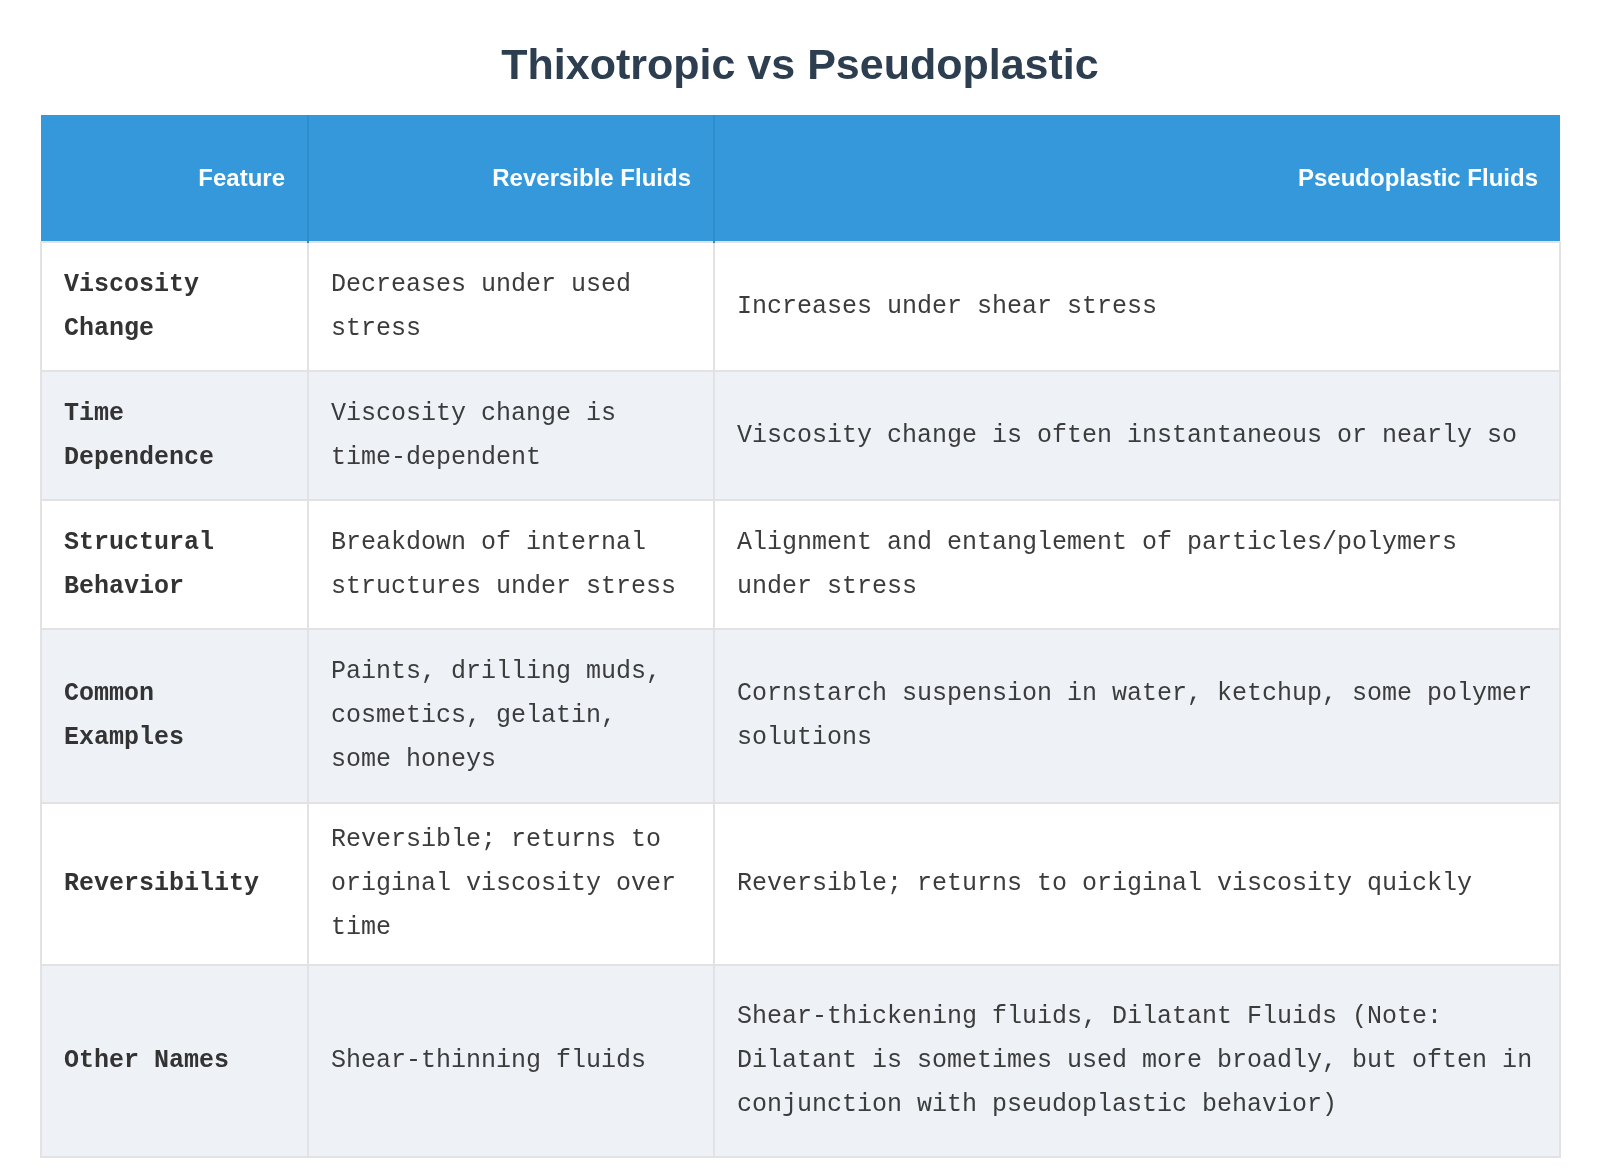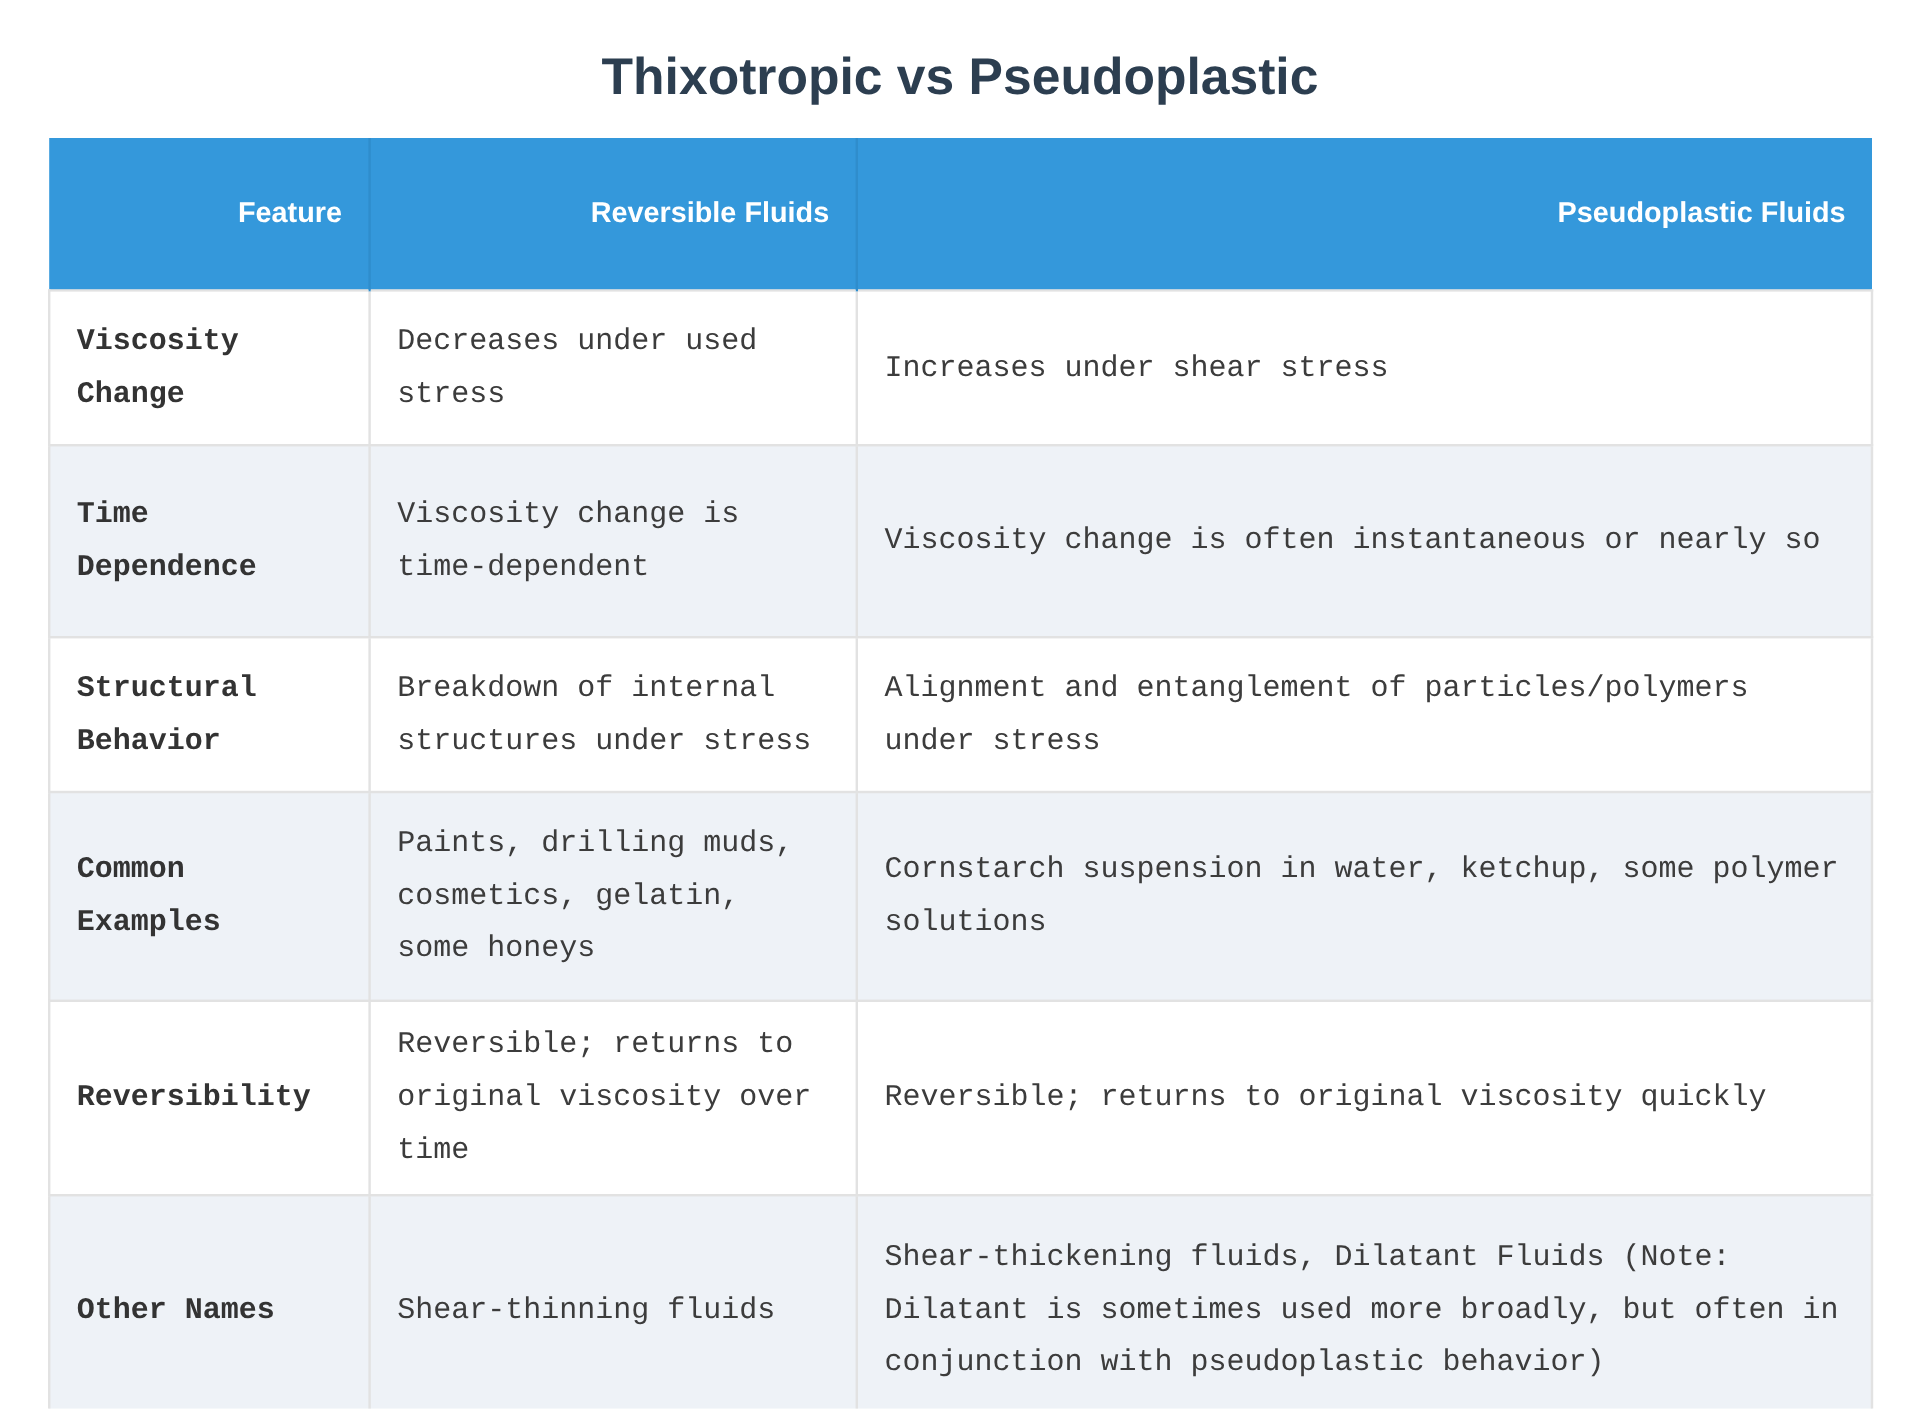--- a/index.html
+++ b/index.html
@@ -60,21 +60,21 @@
     font-family: Liberation Mono, monospace;
   }
   table.compare tbody td.feature {
     font-weight: bold;
     color: #333333;
   }
   table.compare tbody tr.alt td {
     background: #eef2f7;
   }
   table.compare tbody tr.r1 { height: 129px; }
-  table.compare tbody tr.r2 { height: 160px; }
+  table.compare tbody tr.r2 { height: 129px; }
   table.compare tbody tr.r3 { height: 129px; }
   table.compare tbody tr.r4 { height: 174px; }
   table.compare tbody tr.r5 { height: 132px; }
   table.compare tbody tr.r6 { height: 192px; }
 </style>
 </head>
 <body>
 
 <div class="page">
   <h1 class="page-title">Thixotropic vs Pseudoplastic</h1>

